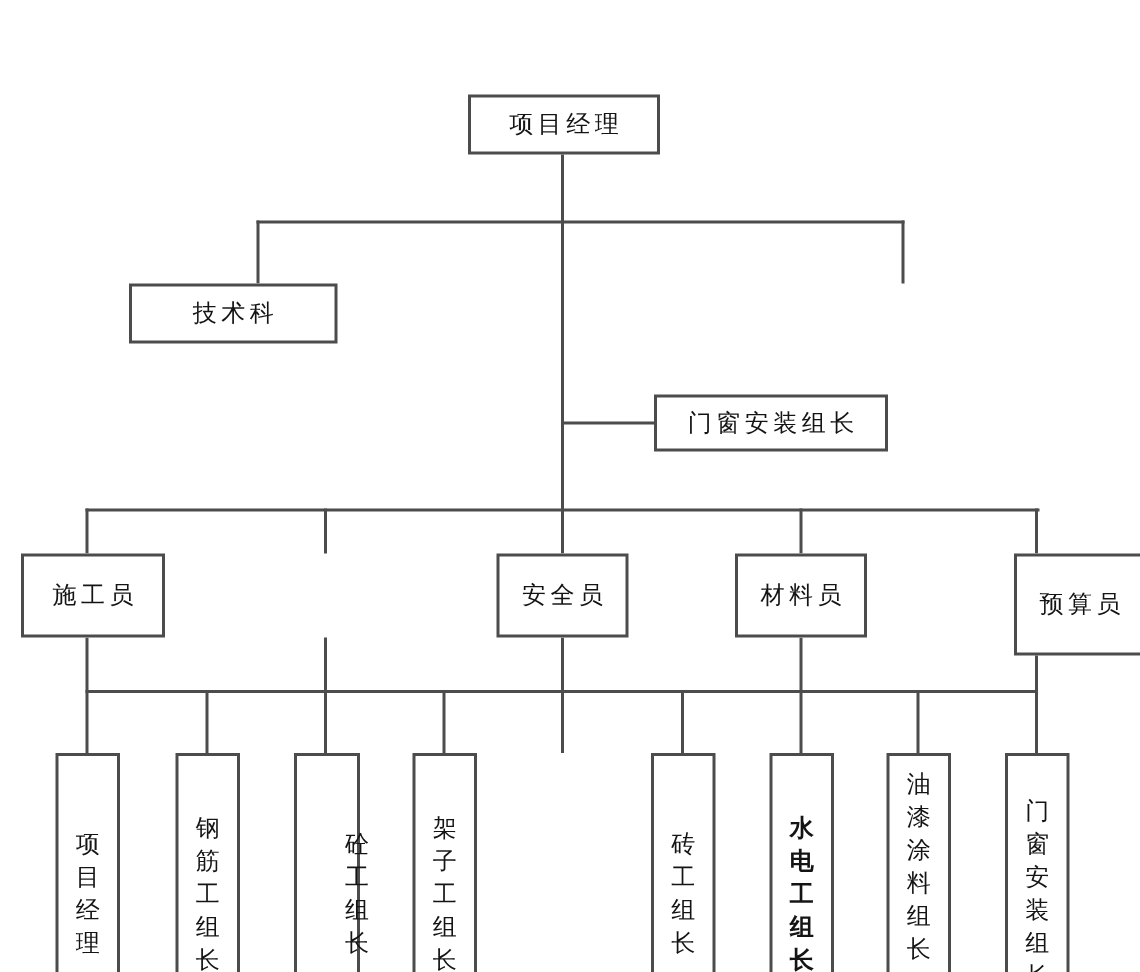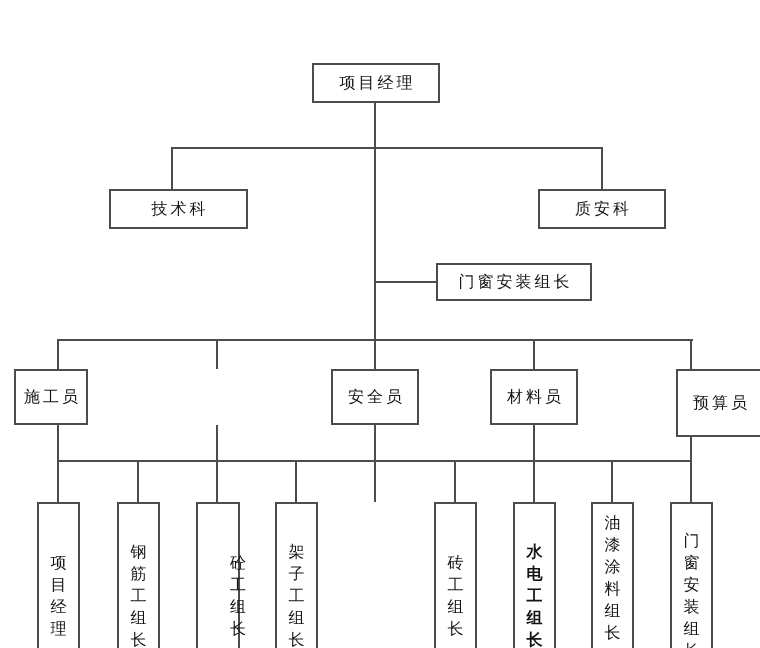--- a/index.html
+++ b/index.html
@@ -72,26 +72,25 @@
   <div class="line" style="left:216px;top:377px;width:2px;height:77px;"></div>
   <div class="line" style="left:295px;top:412px;width:2px;height:42px;"></div>
   <div class="line" style="left:374px;top:377px;width:2px;height:77px;"></div>
   <div class="line" style="left:454px;top:412px;width:2px;height:42px;"></div>
   <div class="line" style="left:533px;top:377px;width:2px;height:77px;"></div>
   <div class="line" style="left:611px;top:412px;width:2px;height:42px;"></div>
   <div class="line" style="left:690px;top:377px;width:2px;height:77px;"></div>
 
   <div class="node h" style="left:312px;top:15px;width:128px;height:40px;">项目经理</div>
 
-  <div class="node h" style="left:109px;top:141px;width:139px;height:40px;">技术科</div>
-  <div class="node h" style="left:538px;top:141px;width:128px;height:40px;">质安科</div>
+  <div class="node h" style="left:86px;top:141px;width:139px;height:40px;">技术科</div>
 
   <div class="node h" style="left:436px;top:215px;width:156px;height:38px;">门窗安装组长</div>
 
-  <div class="node h" style="left:14px;top:321px;width:74px;height:56px;">施工员</div>
+  <div class="node h" style="left:14px;top:321px;width:96px;height:56px;">施工员</div>
   <div class="node h" style="left:331px;top:321px;width:88px;height:56px;">安全员</div>
   <div class="node h" style="left:490px;top:321px;width:88px;height:56px;">材料员</div>
   <div class="node h" style="left:676px;top:321px;width:88px;height:68px;">预算员</div>
 
   <div class="node v" style="left:37px;top:454px;width:43px;height:188px;">
     <span class="vtext">项目经理</span>
   </div>
   <div class="node v" style="left:117px;top:454px;width:43px;height:188px;">
     <span class="vtext">钢筋工组长</span>
   </div>

